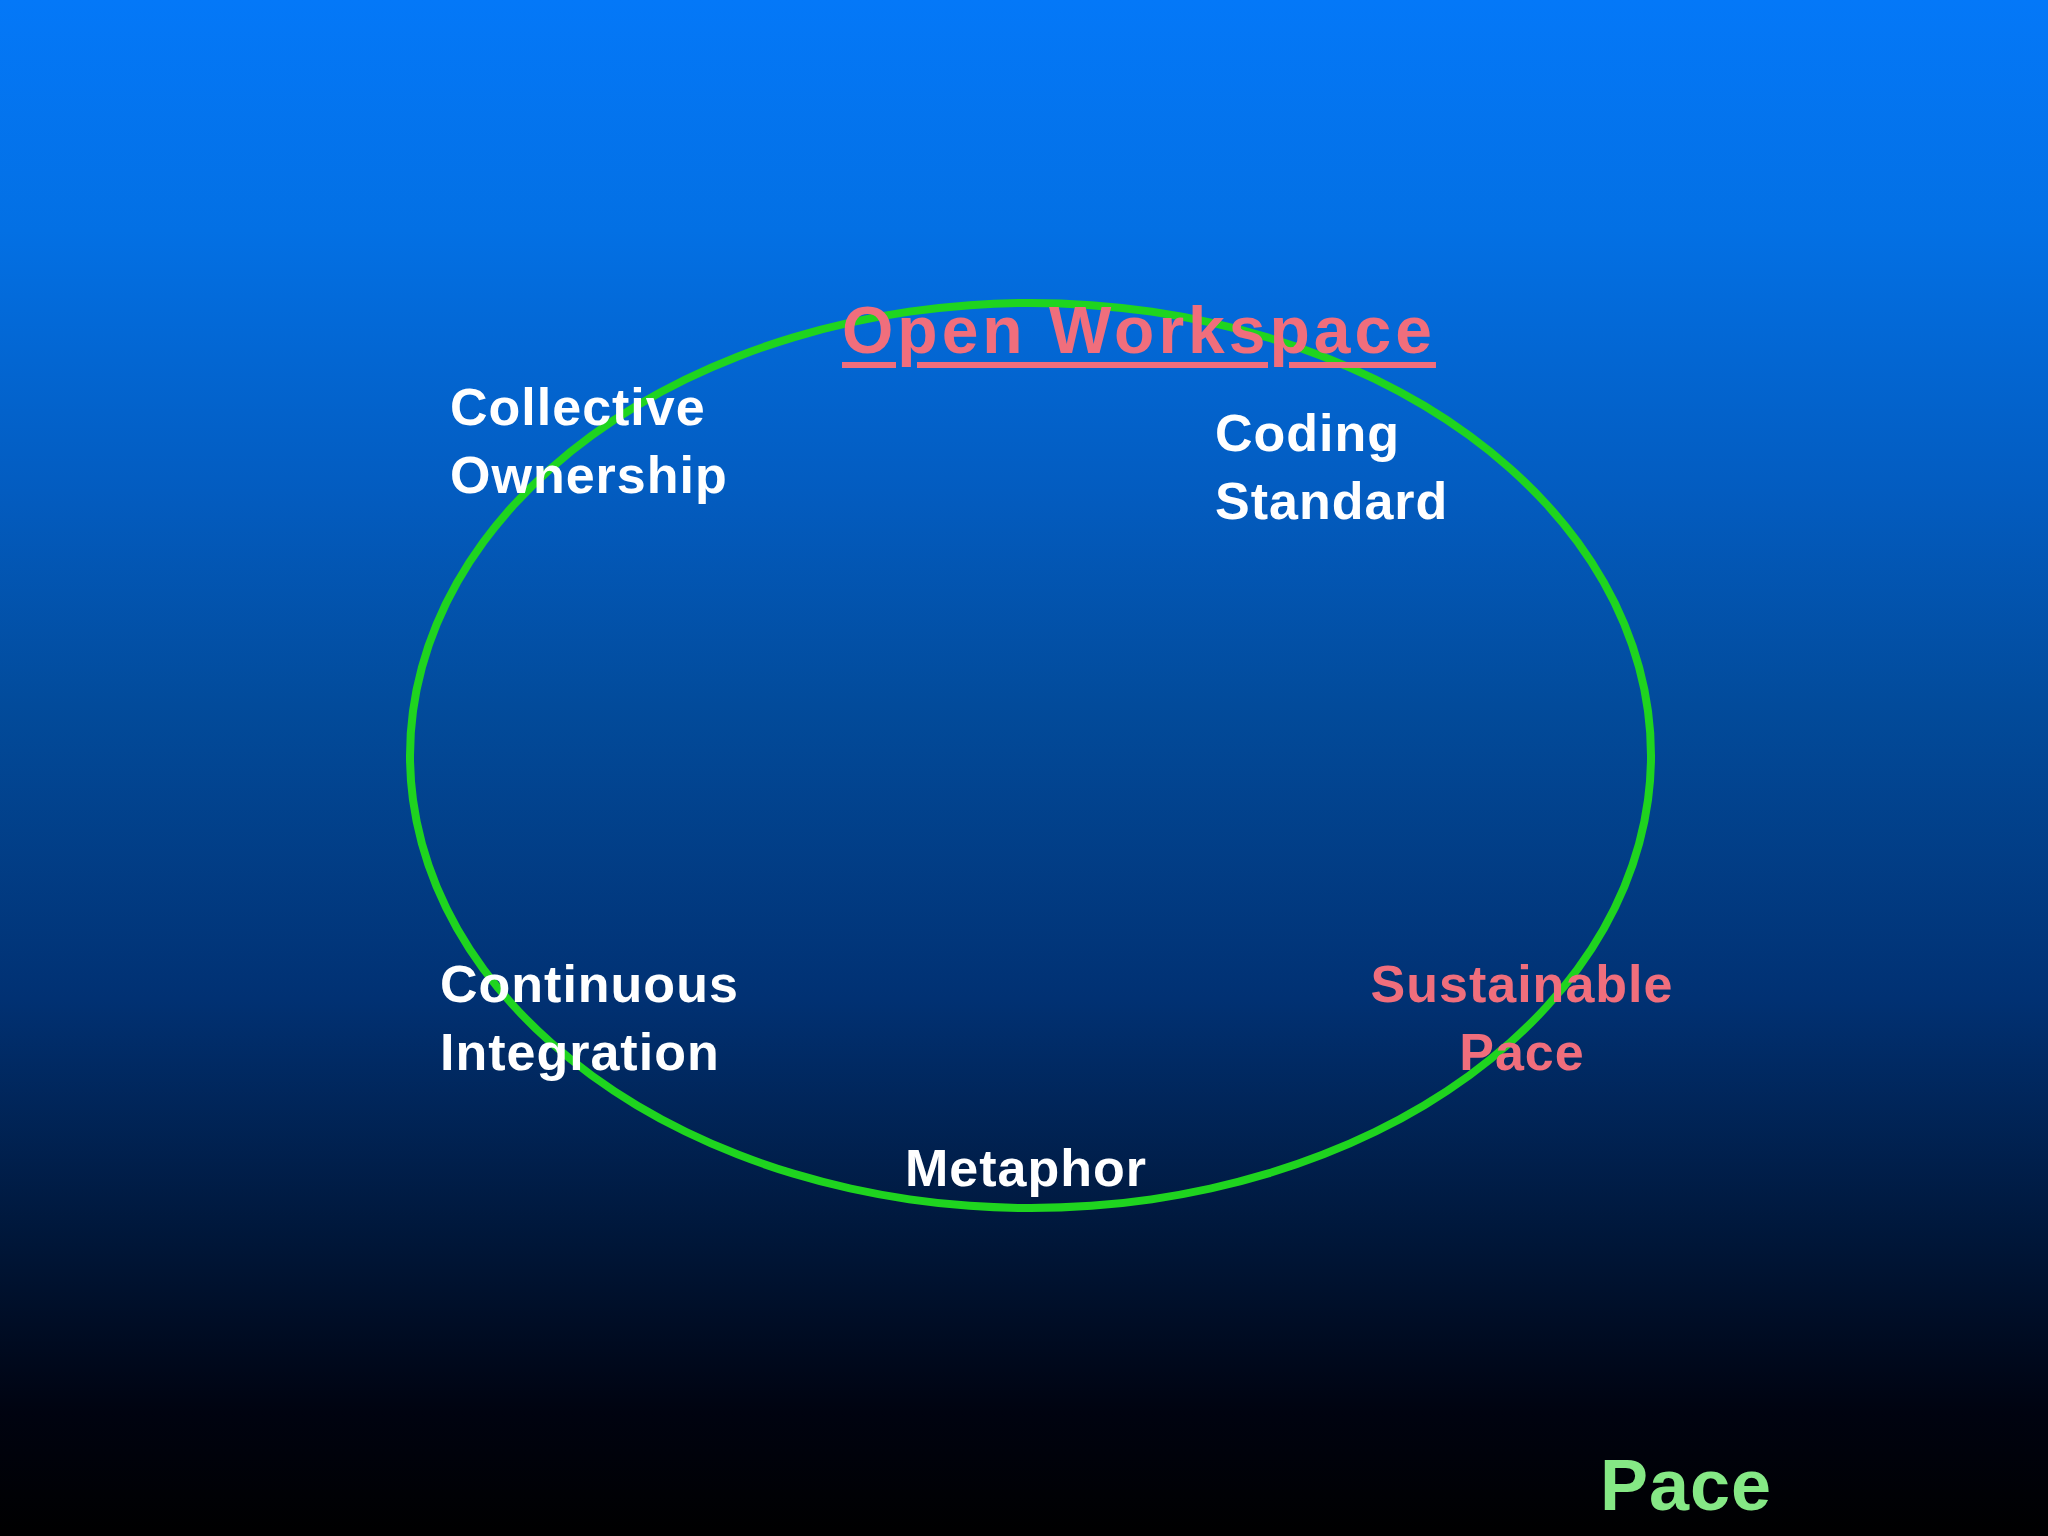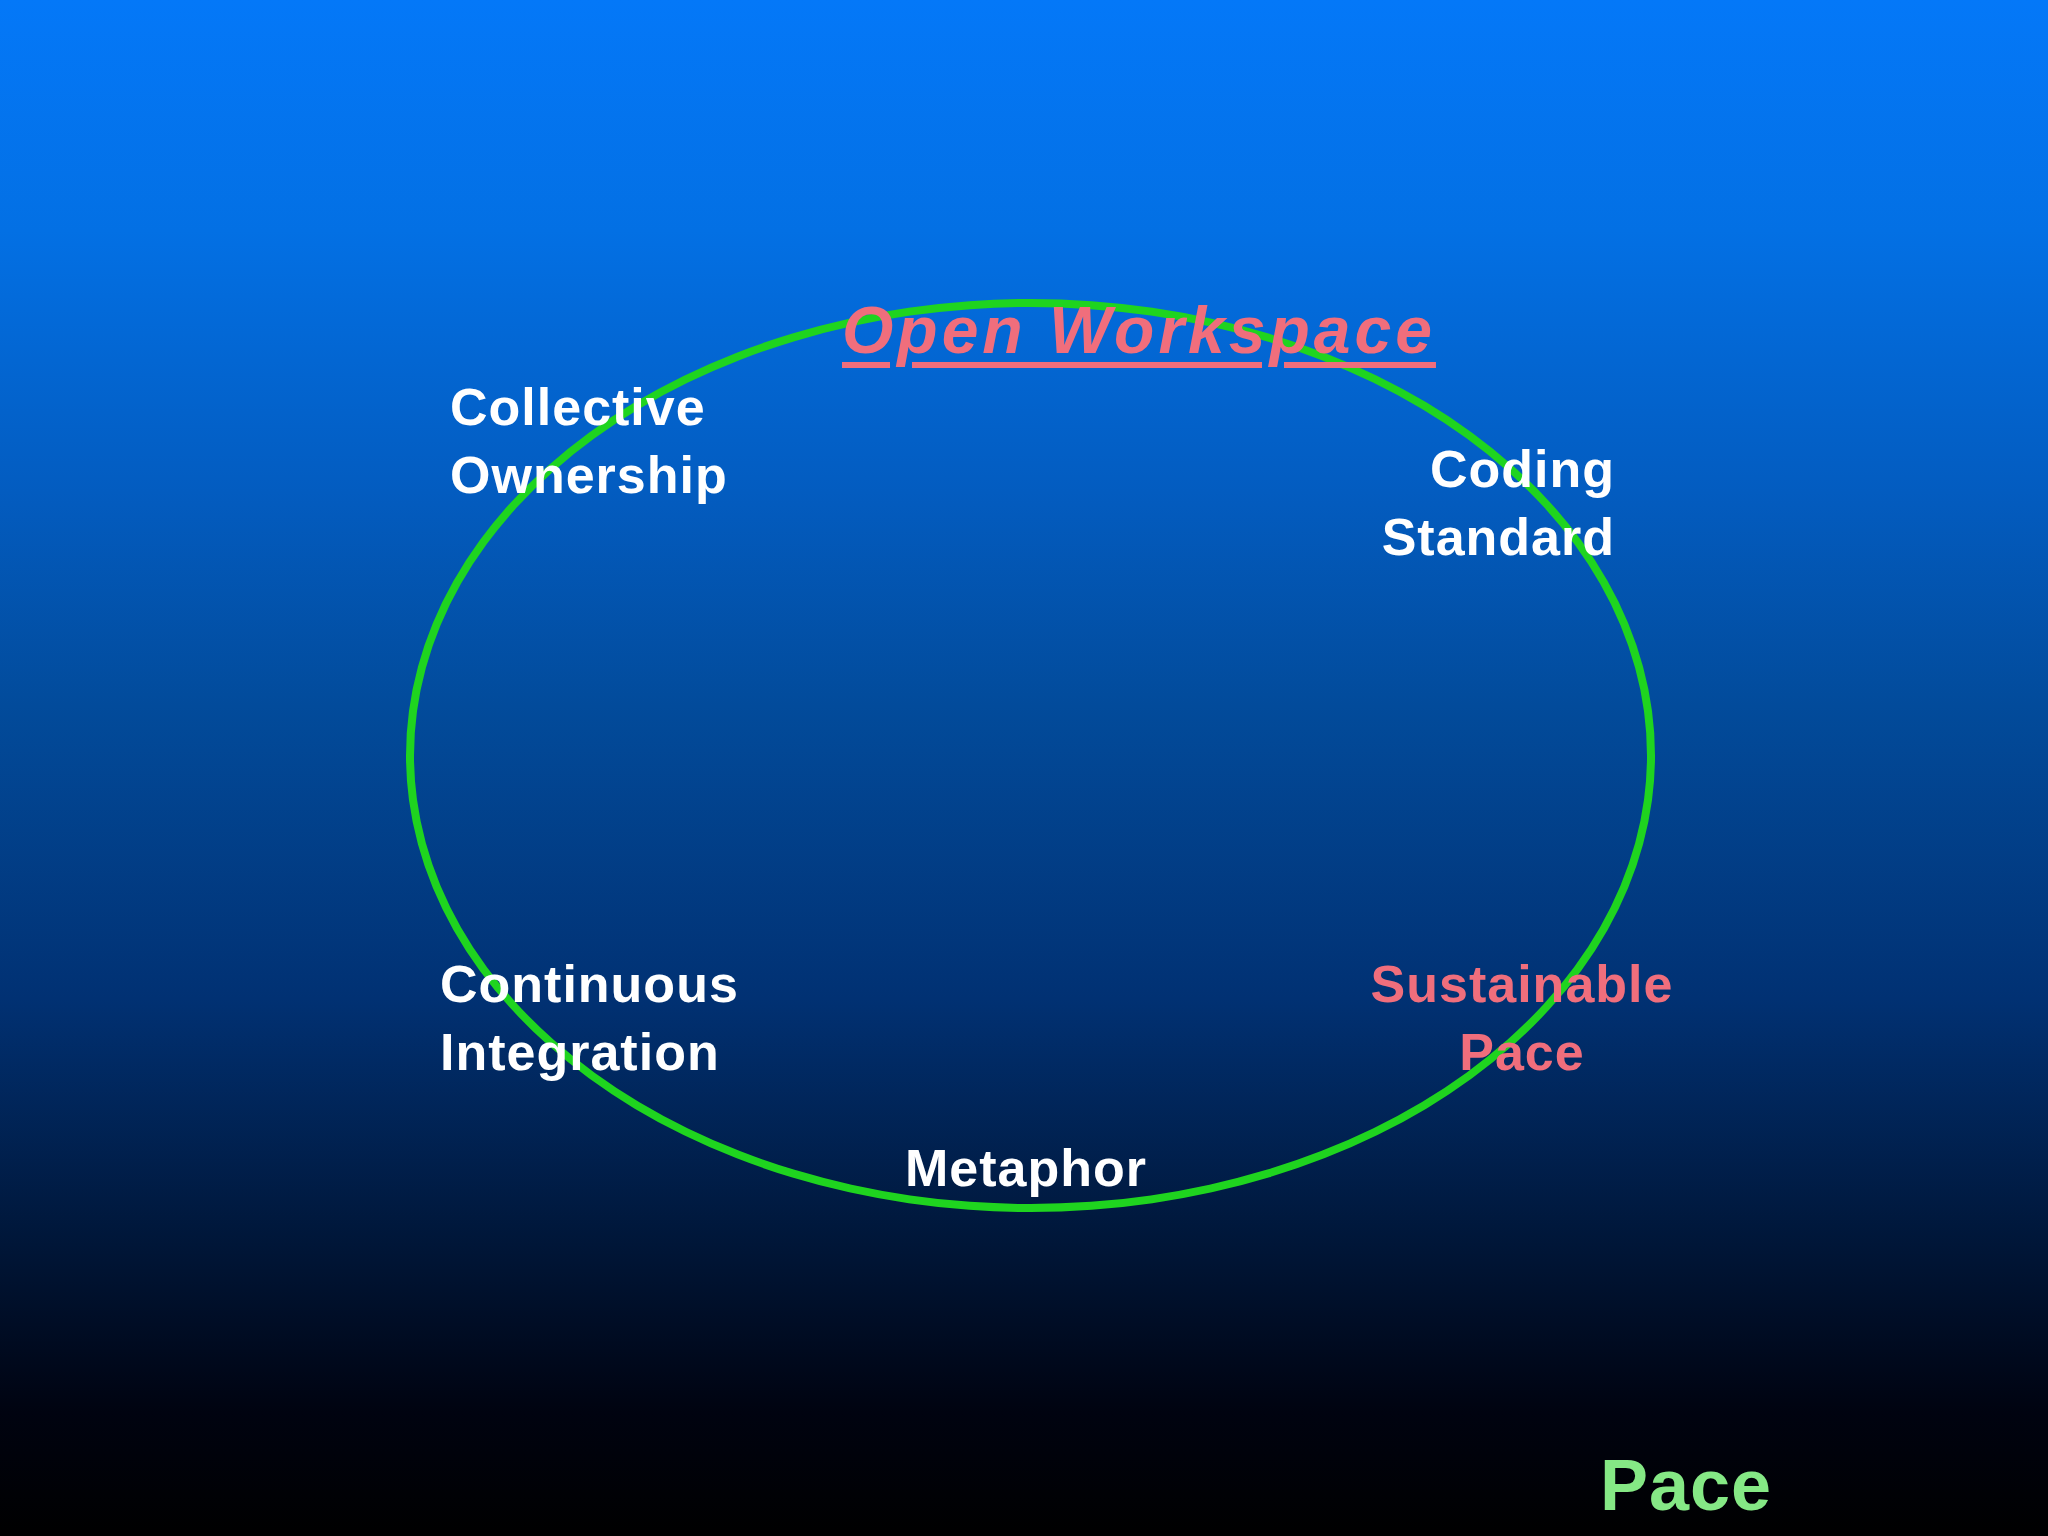--- a/index.html
+++ b/index.html
@@ -47,24 +47,23 @@
   .title {
     left: 842px;
     top: 292px;
     font-size: 66px;
     line-height: 76px;
     letter-spacing: 4px;
     text-decoration: underline;
     text-decoration-thickness: 6px;
     text-underline-offset: 9px;
     cursor: pointer;
-    font-style: italic;
   }
   .collective   { left: 450px;  top: 373px;  text-align: left; }
-  .coding       { left: 1215px; top: 399px;  width: 400px; text-align: right; margin-top: 36px; }
+  .coding       { left: 1215px; top: 399px;  width: 400px; text-align: left; }
   .continuous   { left: 440px;  top: 950px;  text-align: left; }
   .sustainable  { left: 1302px; top: 950px;  width: 440px; text-align: center; }
   .metaphor     { left: 905px;  top: 1126px; text-align: left; }
   .footer-team  { left: 1600px; top: 1445px; font-size: 72px; line-height: 80px; }
 </style>
 </head>
 <body>
 
 <div class="slide">
 

